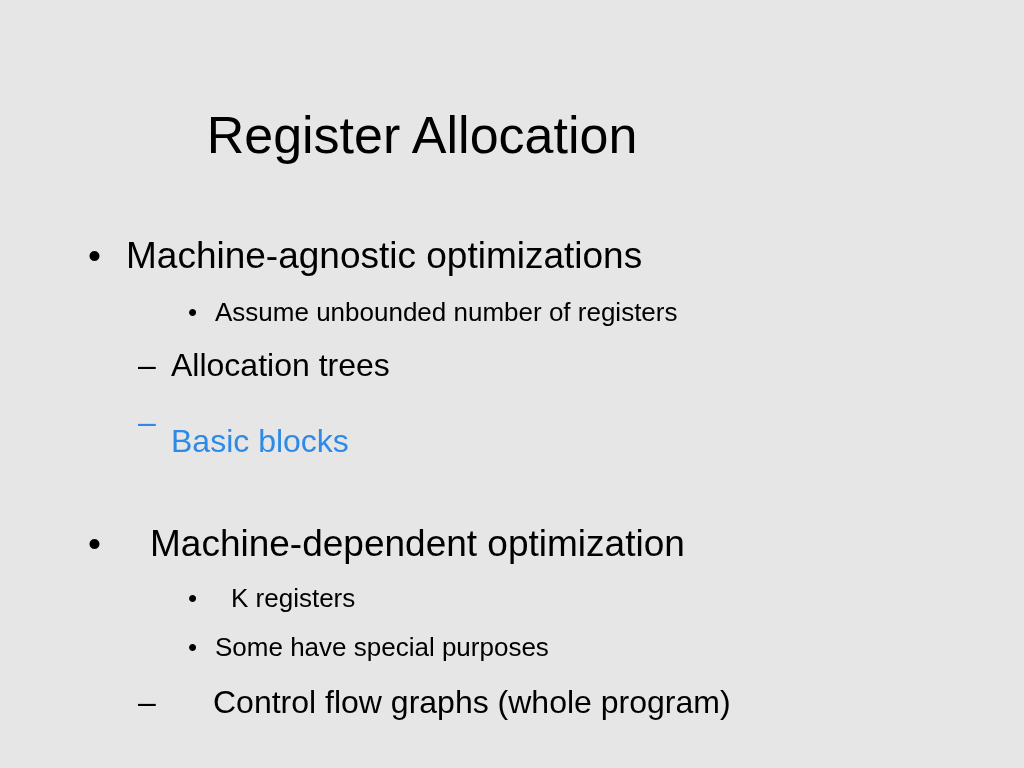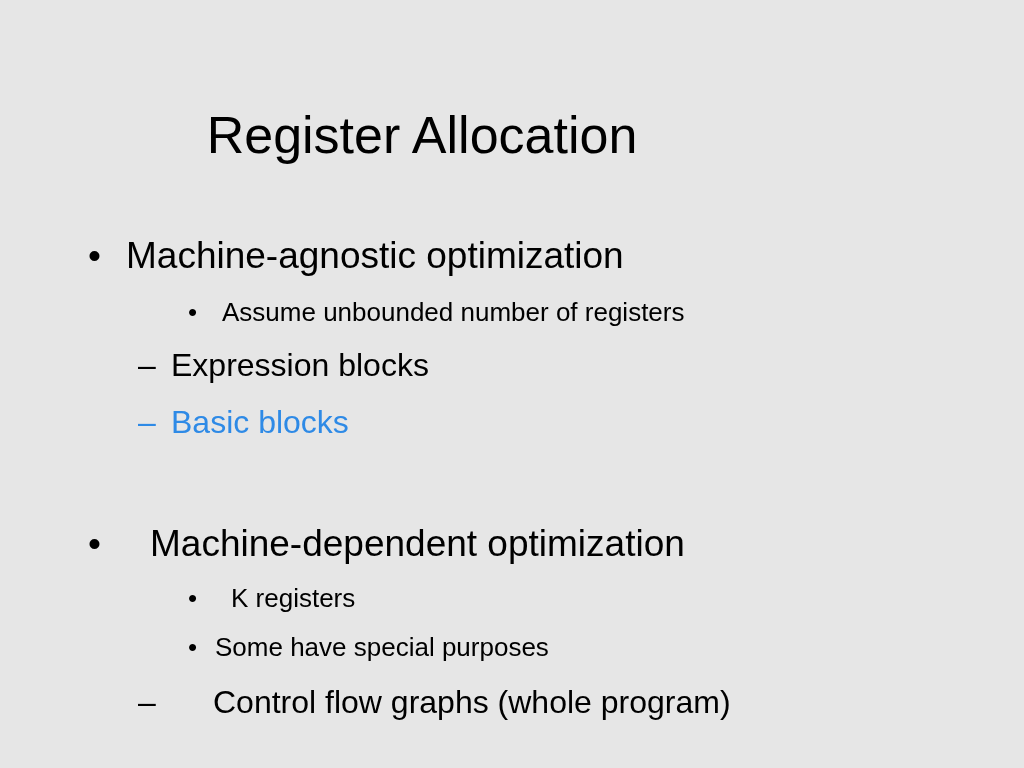--- a/index.html
+++ b/index.html
@@ -12,36 +12,36 @@
   .mk{position:absolute;}
 </style>
 </head>
 <body>
 
 <div>
   <div class="title">Register Allocation</div>
 
   <div class="line l1" style="left:88px;top:234px;">
     <span class="mk" style="left:0;">•</span>
-    <span style="position:absolute;left:38px;">Machine-agnostic optimization</span>
+    <span style="position:absolute;left:38px;">Machine-agnostic optimizations</span>
   </div>
 
   <div class="line l2" style="left:188px;top:296px;">
     <span class="mk" style="left:0;">•</span>
-    <span style="position:absolute;left:34px;">Assume unbounded number of registers</span>
+    <span style="position:absolute;left:27px;">Assume unbounded number of registers</span>
   </div>
 
   <div class="line l3" style="left:138px;top:345px;">
     <span class="mk" style="left:0;">–</span>
-    <span style="position:absolute;left:33px;">Expression blocks</span>
+    <span style="position:absolute;left:33px;">Allocation trees</span>
   </div>
 
   <div class="line l3" style="left:138px;top:402px;color:#2e8ae6;">
     <span class="mk" style="left:0;">–</span>
-    <span style="position:absolute;left:33px;">Basic blocks</span>
+    <span style="position:absolute;left:33px;margin-top:19px;">Basic blocks</span>
   </div>
 
   <div class="line l1" style="left:88px;top:522px;">
     <span class="mk" style="left:0;">•</span>
     <span style="position:absolute;left:38px;margin-left:24px;">Machine-dependent optimization</span>
   </div>
 
   <div class="line l2" style="left:188px;top:582px;">
     <span class="mk" style="left:0;">•</span>
     <span style="position:absolute;left:27px;margin-left:16px;">K registers</span>

